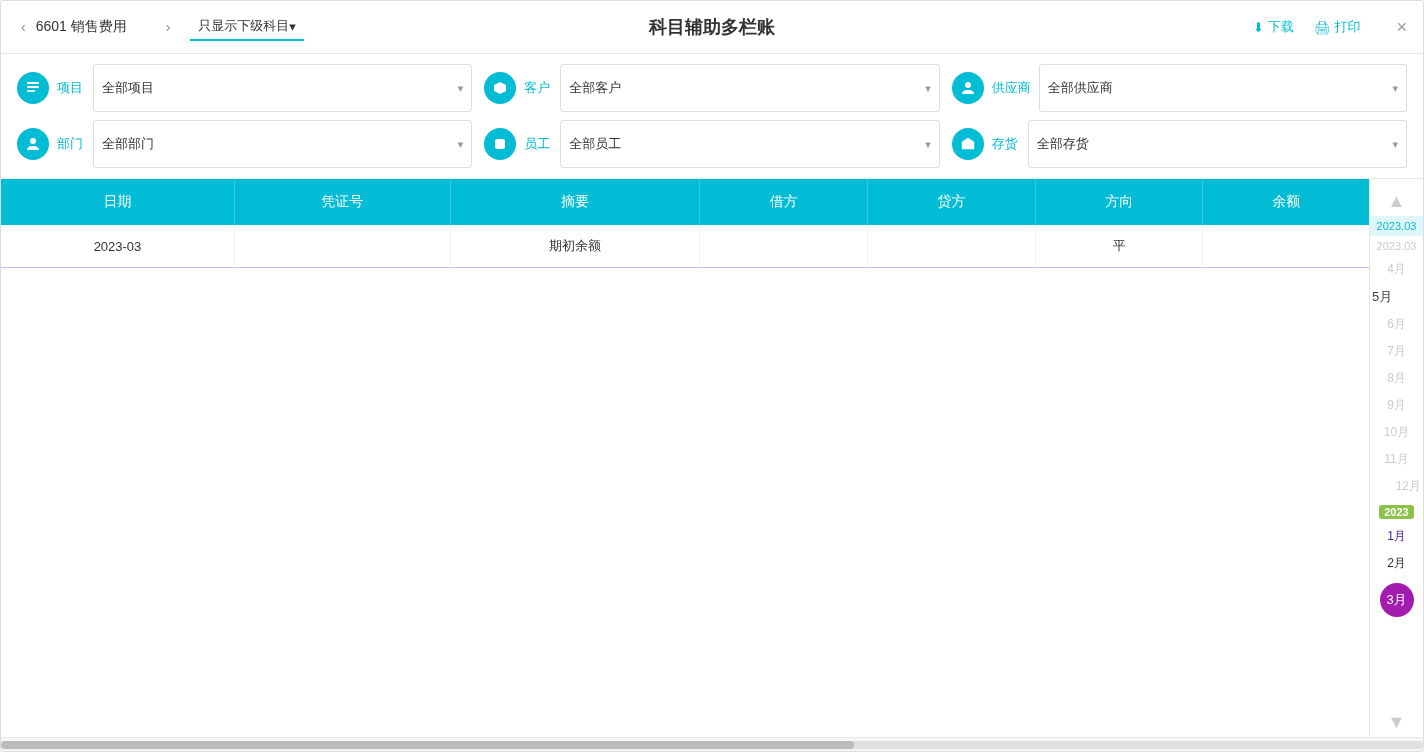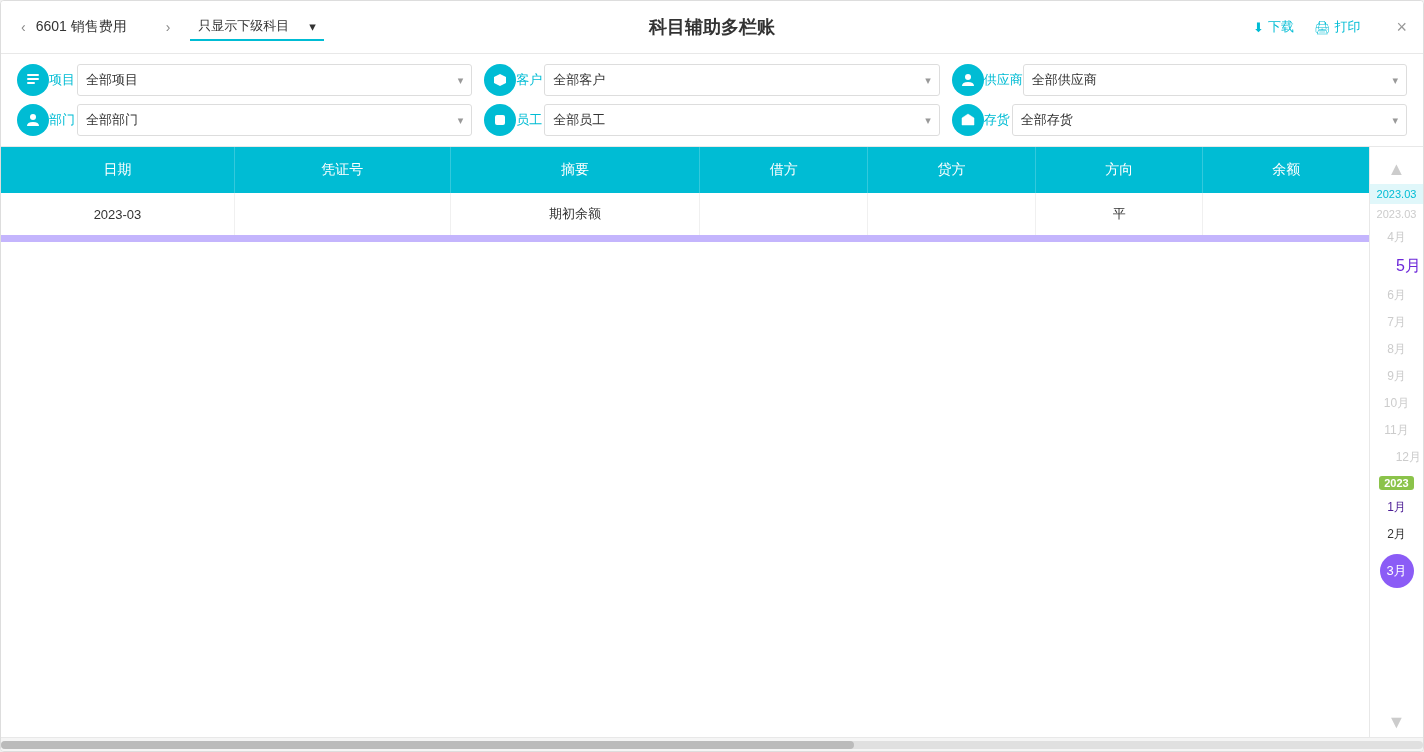--- a/index.html
+++ b/index.html
@@ -47,21 +47,21 @@
     }
     .account-code {
       font-size: 14px;
       color: #333;
       font-weight: 500;
       min-width: 120px;
     }
     .show-sub-btn {
       display: flex;
       align-items: center;
-      gap: 20px;
+      gap: 0;
       background: none;
       border: none;
       cursor: pointer;
       color: #333;
       font-size: 13px;
       padding: 4px 8px;
       border-bottom: 2px solid #00bcd4;
       margin-left: 10px;
     }
     .page-title {
@@ -104,21 +104,21 @@
     .filter-row {
       display: flex;
       align-items: center;
       gap: 12px;
       margin-bottom: 8px;
     }
     .filter-row:last-child { margin-bottom: 0; }
     .filter-item {
       display: flex;
       align-items: center;
-      gap: 0;
+      gap: 8px;
       flex: 1;
     }
     .filter-icon {
       width: 32px;
       height: 32px;
       border-radius: 50%;
       background: #00bcd4;
       display: flex;
       align-items: center;
       justify-content: center;
@@ -136,21 +136,21 @@
       border: 1px solid #ddd;
       border-radius: 3px;
       padding: 5px 8px;
       font-size: 13px;
       color: #333;
       background: #fff;
       cursor: pointer;
       display: flex;
       align-items: center;
       justify-content: space-between;
-      height: 32px;
+      height: 48px;
     }
     .filter-select-arrow {
       color: #999;
       font-size: 11px;
     }
     
     .table-container {
       flex: 1;
       overflow: auto;
       position: relative;
@@ -166,21 +166,21 @@
     thead th {
       padding: 14px 10px;
       text-align: center;
       font-weight: 500;
       font-size: 14px;
       border-right: 1px solid rgba(255,255,255,0.2);
       margin-left: 18px;
     }
     thead th:last-child { border-right: none; }
     tbody tr {
-      border-bottom: 7px solid #c4b5fd;
+      border-bottom: 1px solid #c4b5fd;
     }
     tbody td {
       padding: 12px 10px;
       text-align: center;
       color: #333;
       font-size: 13px;
       border-right: 1px solid #f0f0f0;
     }
     tbody td:last-child { border-right: none; }
     
@@ -233,21 +233,21 @@
     .year-tag {
       background: #8bc34a;
       color: #fff;
       border-radius: 3px;
       padding: 1px 5px;
       font-size: 11px;
       font-weight: 700;
       display: inline-block;
     }
     .month-circle {
-      background: #8b5cf6;
+      background: #a21caf;
       color: #fff;
       border-radius: 50%;
       width: 34px;
       height: 34px;
       display: flex;
       align-items: center;
       justify-content: center;
       margin: 2px auto;
       font-size: 13px;
       font-weight: 500;
@@ -406,21 +406,21 @@
     </div>
 
     <div class="right-sidebar">
       <button class="sidebar-up-btn">▲</button>
 
       <div style="background:#e0f7fa; color:#00bcd4; font-size:11px; padding:4px 2px; width:100%; text-align:center; cursor:pointer;">2023.03</div>
 
       <div style="color:#ccc; font-size:11px; padding:4px 2px; width:100%; text-align:center; cursor:pointer;">2023.03</div>
 
       <div style="color:#ccc; font-size:12px; padding:5px 2px; width:100%; text-align:center; cursor:pointer;">4月</div>
-      <div style="color:#6d28d9; font-size:16px; padding:5px 2px; width:100%; text-align:right; cursor:pointer;">5月</div>
+      <div style="color:#404040; font-size:13px; padding:5px 2px; width:100%; text-align:left; cursor:pointer;">5月</div>
       <div style="color:#ccc; font-size:12px; padding:5px 2px; width:100%; text-align:center; cursor:pointer;">6月</div>
       <div style="color:#ccc; font-size:12px; padding:5px 2px; width:100%; text-align:center; cursor:pointer;">7月</div>
       <div style="color:#ccc; font-size:12px; padding:5px 2px; width:100%; text-align:center; cursor:pointer;">8月</div>
       <div style="color:#ccc; font-size:12px; padding:5px 2px; width:100%; text-align:center; cursor:pointer;">9月</div>
       <div style="color:#ccc; font-size:12px; padding:5px 2px; width:100%; text-align:center; cursor:pointer;">10月</div>
       <div style="color:#ccc; font-size:12px; padding:5px 2px; width:100%; text-align:center; cursor:pointer;">11月</div>
       <div style="color:#ccc; font-size:12px; padding:5px 2px; width:100%; text-align:right; cursor:pointer;">12月</div>
 
       <div style="margin:4px auto;">
         <span class="year-tag">2023</span>

